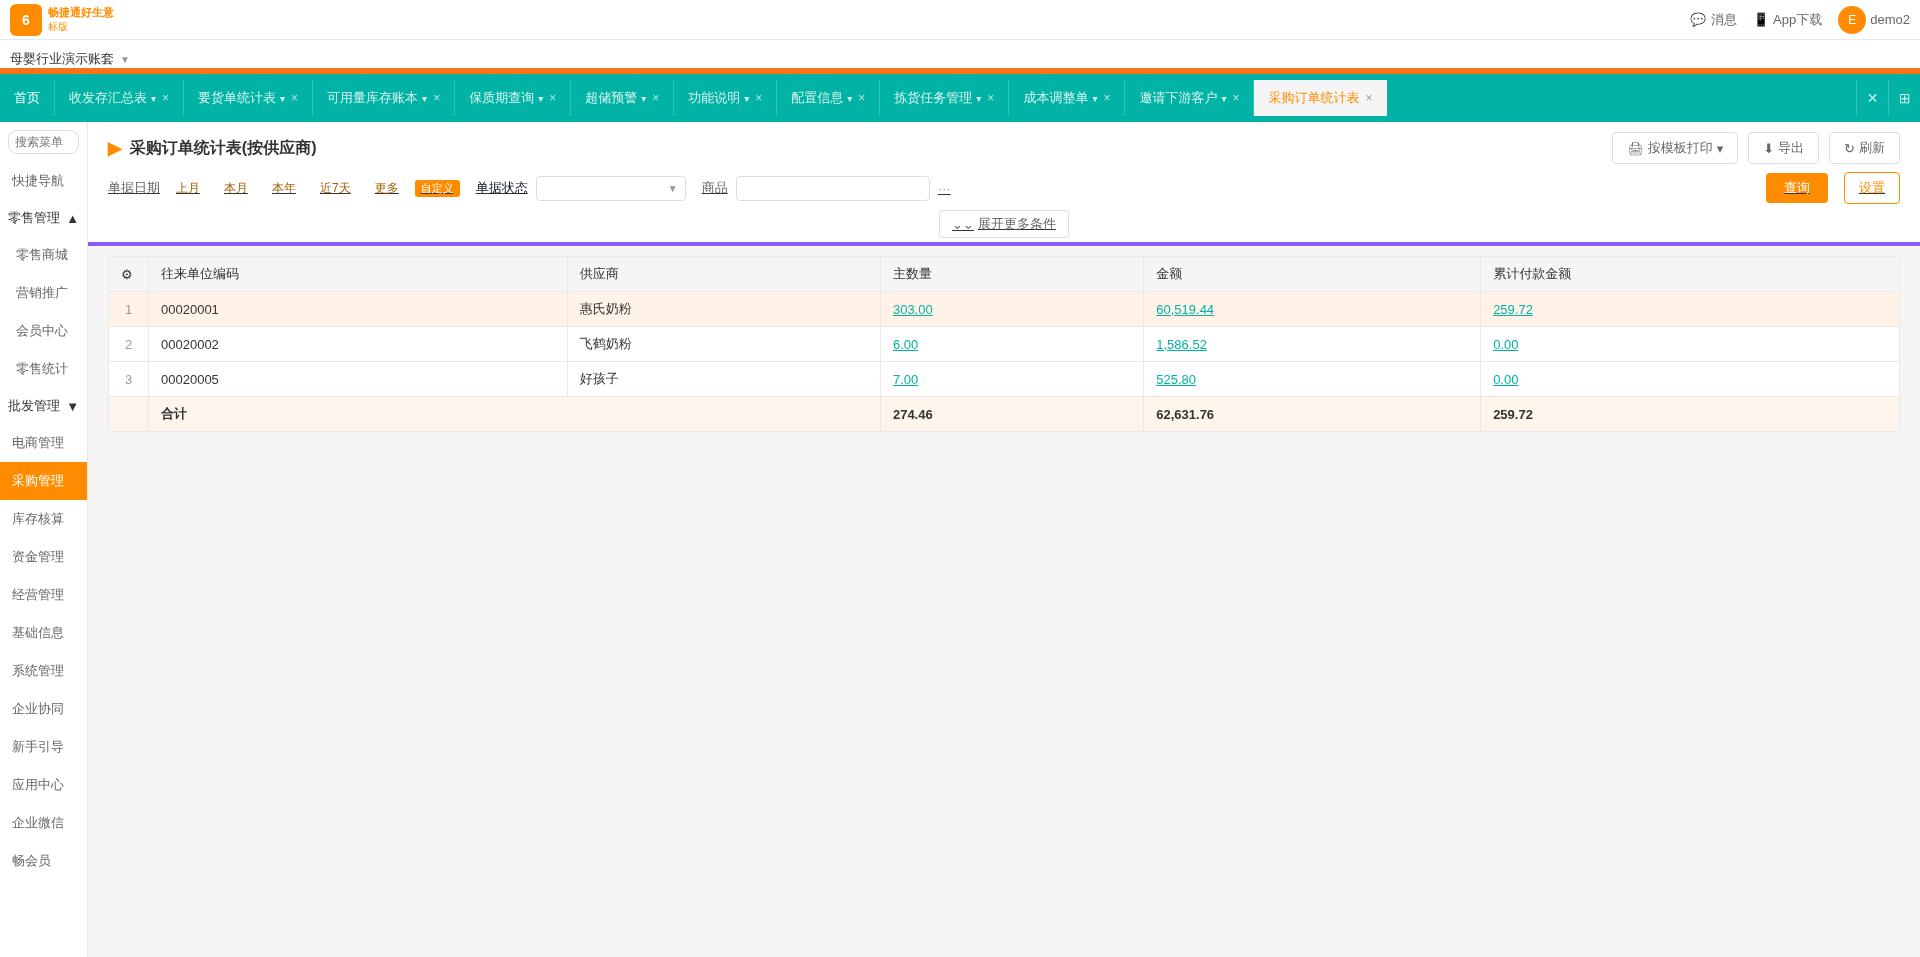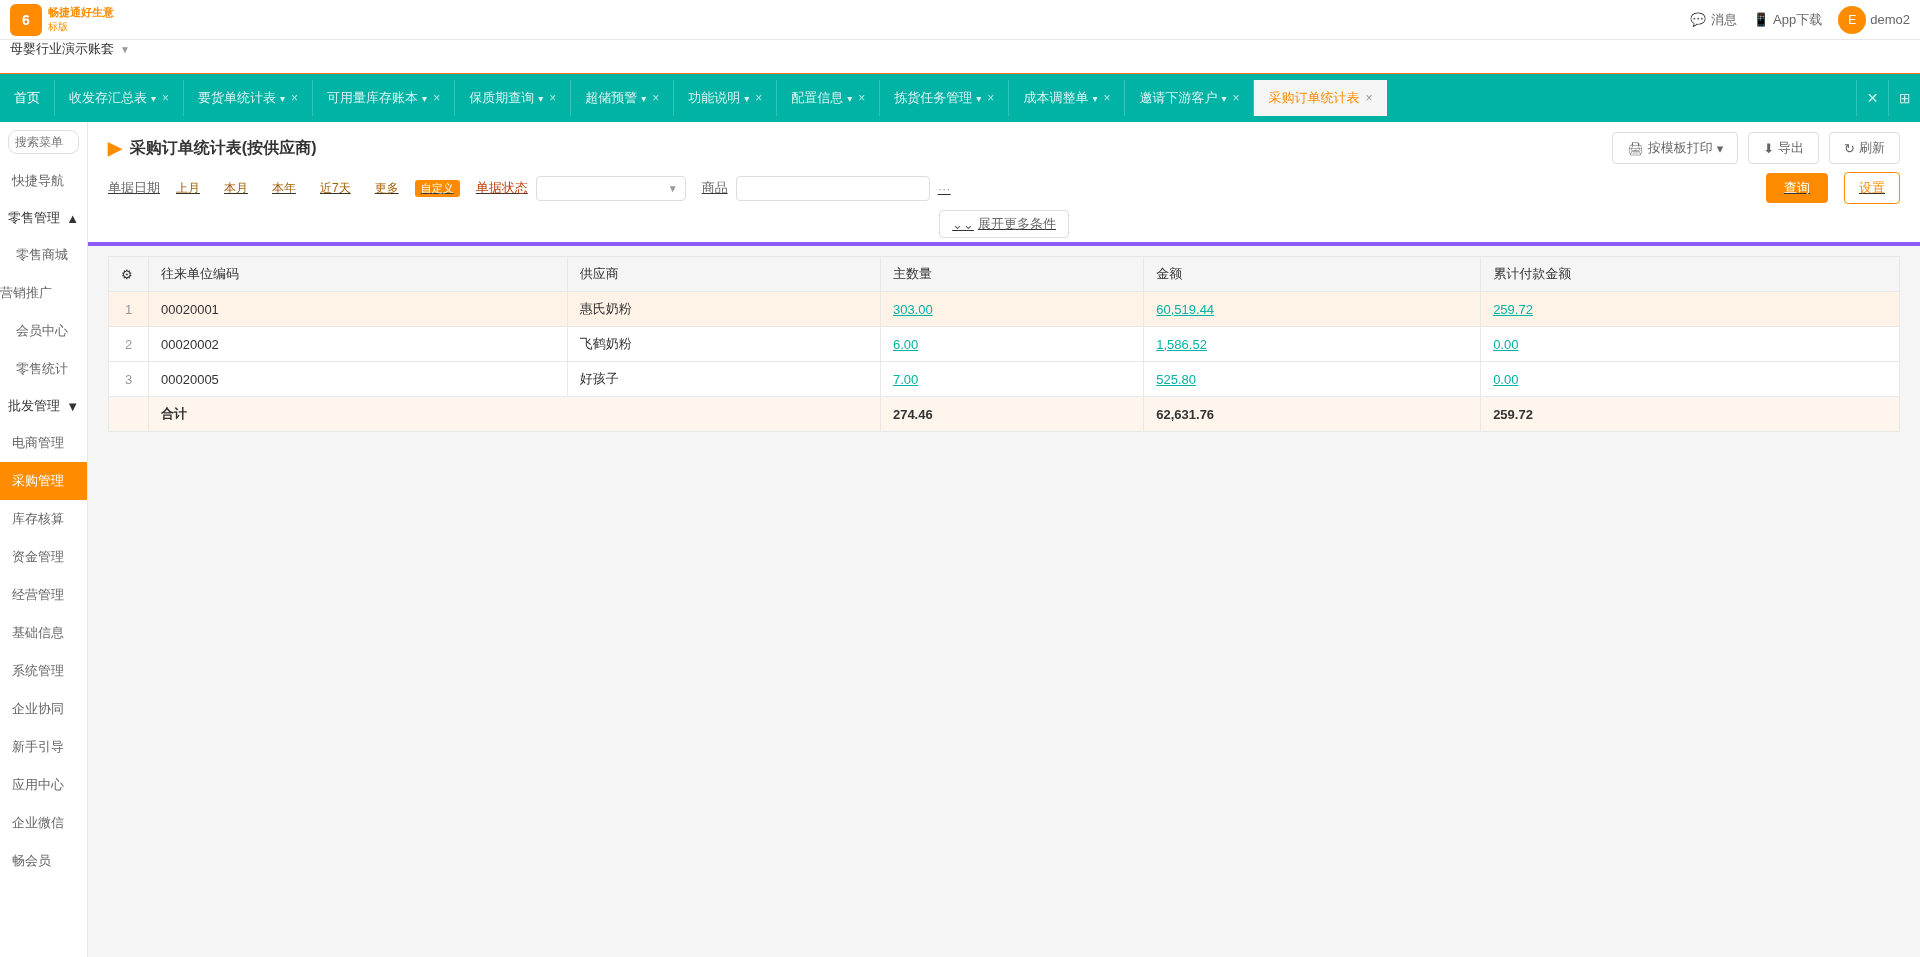--- a/index.html
+++ b/index.html
@@ -8,21 +8,21 @@
     
     .top-bar { height: 40px; background: #fff; display: flex; align-items: center; padding: 0 10px; border-bottom: 1px solid #e8e8e8; justify-content: space-between; flex-shrink: 0; }
     .top-bar-left { display: flex; align-items: center; gap: 8px; }
     .logo-area { display: flex; align-items: center; gap: 6px; }
     .logo-icon { width: 32px; height: 32px; background: #ff8c00; border-radius: 6px; display: flex; align-items: center; justify-content: center; color: white; font-size: 14px; font-weight: bold; }
     .top-bar-right { display: flex; align-items: center; gap: 16px; }
     .top-bar-item { display: flex; align-items: center; gap: 4px; color: #666; font-size: 13px; cursor: pointer; }
     .user-avatar { width: 28px; height: 28px; border-radius: 50%; background: #ff8c00; display: flex; align-items: center; justify-content: center; color: white; font-size: 12px; }
 
     
-    .workspace-bar { height: 34px; background: #fff; display: flex; align-items: flex-start; padding: 0 10px; border-bottom: 1px solid #f97316; flex-shrink: 0; }
+    .workspace-bar { height: 34px; background: #fff; display: flex; align-items: flex-end; padding: 0 10px; border-bottom: 6px solid #f97316; flex-shrink: 0; }
     .workspace-selector { display: flex; align-items: center; gap: 6px; color: #333; font-size: 13px; cursor: pointer; }
     .workspace-selector .arrow { color: #999; font-size: 10px; }
 
     
     .nav-tabs { height: 48px; background: #00b3a4; display: flex; align-items: center; padding: 0 0; flex-shrink: 0; overflow: hidden; }
     .nav-tab { height: 36px; padding: 0 14px; display: flex; align-items: center; color: rgba(255,255,255,0.85); font-size: 13px; cursor: pointer; white-space: nowrap; position: relative; border-right: 1px solid rgba(255,255,255,0.2); }
     .nav-tab.active { background: #f5f5f5; color: #ff8c00; }
     .nav-tab .close-btn { margin-left: 6px; color: rgba(255,255,255,0.7); font-size: 12px; }
     .nav-tab.active .close-btn { color: #999; }
     .nav-tab .tab-arrow { margin-left: 4px; font-size: 10px; }
@@ -176,21 +176,21 @@
       <div class="sidebar-nav-link">
         <span>快捷导航</span>
       </div>
       <div class="sidebar-section">
         <span>零售管理</span>
         <span>▲</span>
       </div>
       <div class="sidebar-nav-link" style="padding-left:16px;">
         <span>零售商城</span>
       </div>
-      <div class="sidebar-nav-link" style="padding-left:0;">
+      <div class="sidebar-nav-link" style="padding-left:16px;">
         <span>营销推广</span>
       </div>
       <div class="sidebar-nav-link" style="padding-left:16px;">
         <span>会员中心</span>
       </div>
       <div class="sidebar-nav-link" style="padding-left:16px;">
         <span>零售统计</span>
       </div>
       <div class="sidebar-section">
         <span>批发管理</span>
@@ -266,21 +266,21 @@
           <span style="color:#666;font-size:13px;white-space:nowrap;">单据日期</span>
           <span class="date-shortcut">上月</span>
           <span class="date-shortcut">本月</span>
           <span class="date-shortcut">本年</span>
           <span class="date-shortcut">近7天</span>
           <span class="date-shortcut">更多</span>
           <span class="date-tag">自定义</span>
         </div>
 
         <div style="display:flex;align-items:center;gap:8px;">
-          <span style="color:#c2410c;font-size:13px;">单据状态</span>
+          <span style="color:#0f172a;font-size:13px;">单据状态</span>
           <div class="select-wrapper">
             <select class="filter-select">
               <option value=""></option>
             </select>
           </div>
         </div>
 
         <div style="display:flex;align-items:center;gap:8px;">
           <span style="color:#666;font-size:13px;">商品</span>
           <input type="text" class="filter-input" style="min-width: 160px;">

